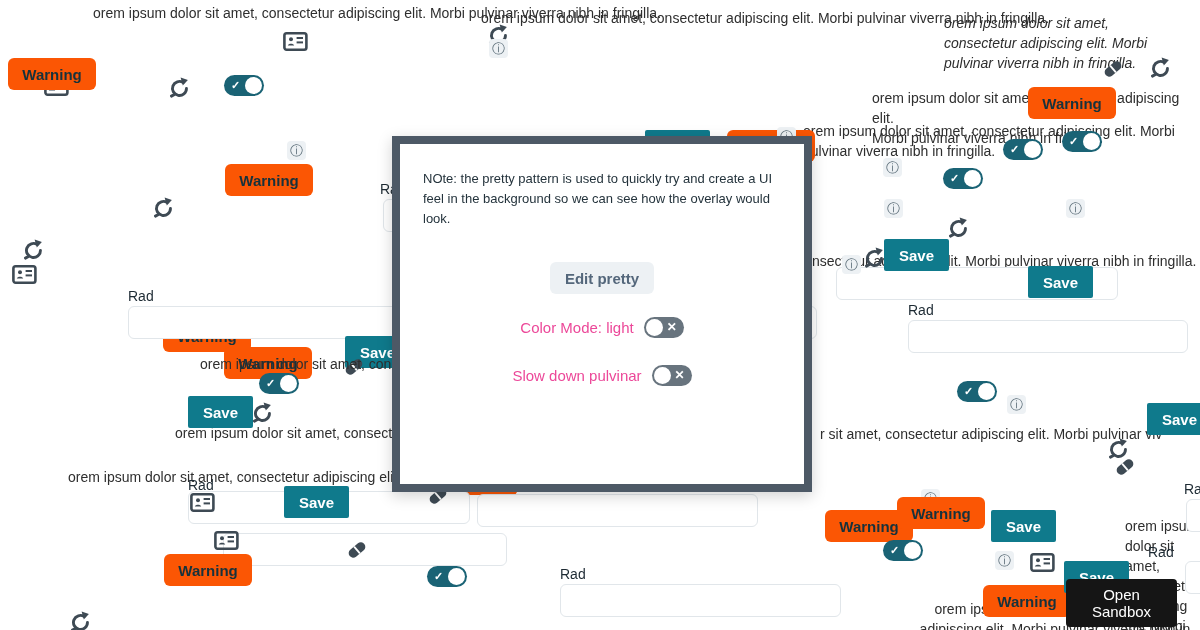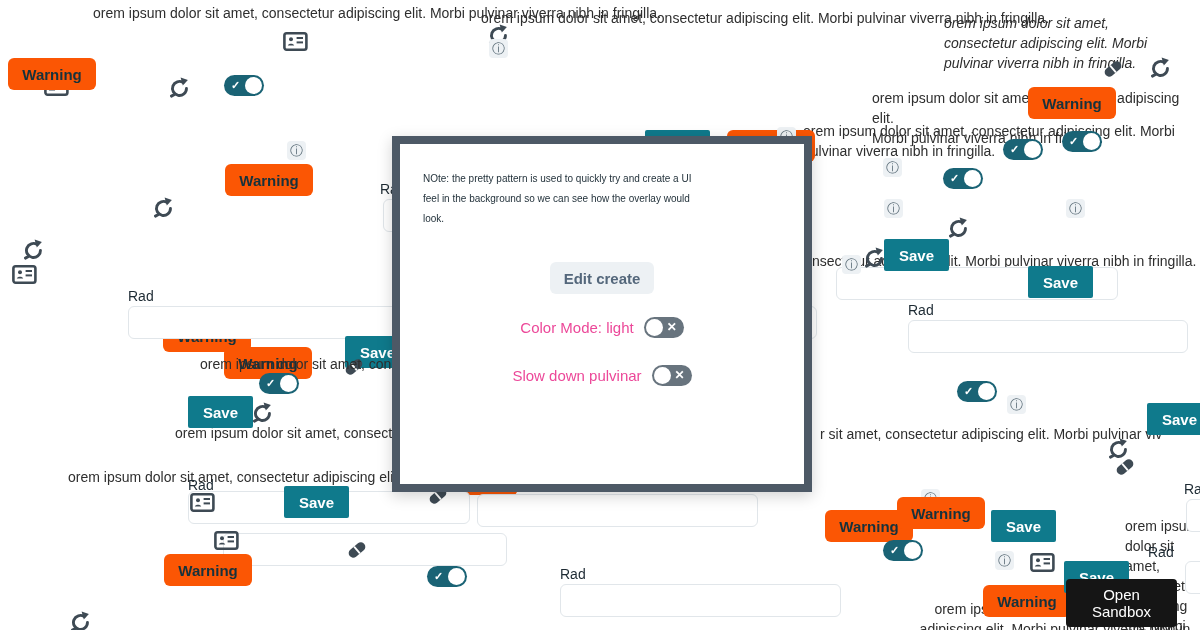--- a/index.html
+++ b/index.html
@@ -24,21 +24,21 @@
   .tgl .mark{position:absolute;top:50%;transform:translateY(-52%);color:#fff;font-size:11px;font-weight:bold;line-height:1;}
   .tgl.on .mark{left:7px;}
   .info-ic{position:absolute;width:19px;height:19px;background:#edf1f4;border-radius:4px;
            display:flex;align-items:center;justify-content:center;font-size:13px;color:#5f707b;}
   .svg-ic{position:absolute;line-height:0;}
   
   #modal{position:absolute;left:392px;top:136px;width:420px;height:356px;box-sizing:border-box;
          background:#fff;border:8px solid var(--mborder);z-index:20;
          box-shadow:0 4px 14px rgba(0,0,0,.18);}
   #modal-title{margin:20px 0 0 31px;font-size:48px;line-height:54px;font-weight:normal;color:var(--dark);}
-  #modal-body{margin:25px 24px 0 23px;font-size:10px;line-height:20px;color:#24333c;white-space:pre-line;}
+  #modal-body{margin:25px 24px 0 23px;font-size:13px;line-height:20px;color:#24333c;white-space:pre-line;}
   #edit-profile{display:block;margin:33px auto 0;width:104px;height:32px;background:#edf1f4;
                 color:#54677b;font-size:15px;font-weight:bold;border:none;border-radius:6px;cursor:pointer;
                 font-family:"Liberation Sans",sans-serif;}
   .modal-row{display:flex;align-items:center;justify-content:center;gap:10px;margin-top:18px;height:30px;}
   .modal-row .lbl{font-size:15px;color:#ec4899;}
   .tgl.off{position:relative;background:#68747e;flex:0 0 40px;}
   .tgl.off .knob{left:2px;}
   .tgl.off .mark{right:7px;font-size:12px;}
   
   #open-sandbox{position:absolute;left:1066px;top:579px;width:111px;height:48px;z-index:30;
@@ -275,21 +275,21 @@
             <rect x="1.5" y="6.5" width="19" height="9" rx="4.5" fill="#3e4a54"></rect>
             <line x1="11" y1="6.5" x2="11" y2="15.5" stroke="#fff" stroke-width="1.8"></line>
           </g>
         </svg></span>
     </div>
 
   <div id="modal">
     <p id="modal-body">NOte: the pretty pattern is used to quickly try and create a UI
 feel in the background so we can see how the overlay would
 look.</p>
-    <button id="edit-profile">Edit create</button>
+    <button id="edit-profile">Edit pretty</button>
     <div class="modal-row">
       <span class="lbl">Color Mode: light</span>
       <span class="tgl off">
         <span class="knob"></span>
         <span class="mark">✕</span>
       </span>
     </div>
     <div class="modal-row">
       <span class="lbl">Slow down pulvinar</span>
       <span class="tgl off">

